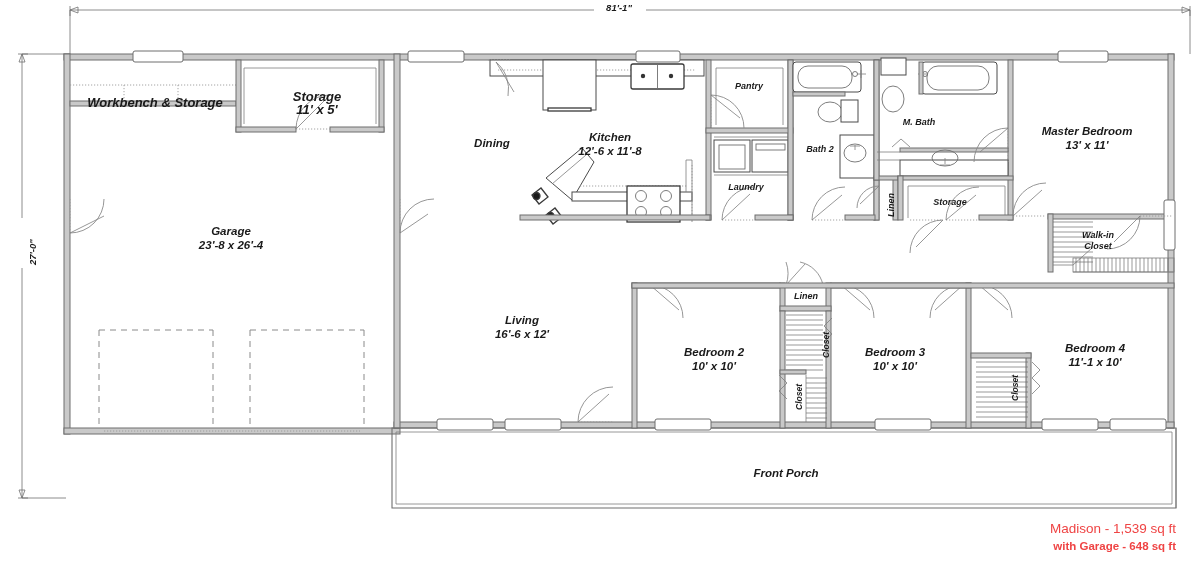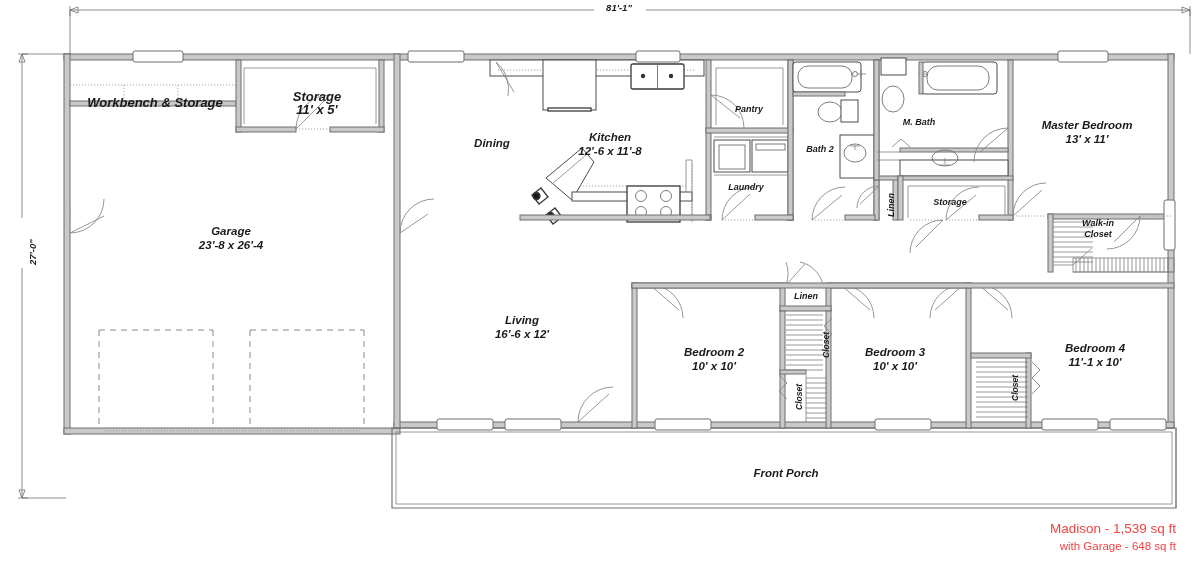--- a/index.html
+++ b/index.html
@@ -12,21 +12,21 @@
   .sz{font-size:13px;line-height:13px;}
   .rm{font-size:11.5px;line-height:14px;}
   .sm{font-size:9px;line-height:11px;}
   .tiny{font-size:8.5px;line-height:10px;}
   .dim{font-size:9.5px;font-style:italic;font-weight:700;color:#1a1a1a;}
   .vert{transform:rotate(-90deg);transform-origin:left top;}
   .vertc{transform:rotate(-90deg) translateX(-50%);transform-origin:left top;}
   .title{position:absolute;right:24px;font-style:normal;font-weight:400;
          color:#ef4444;font-size:13.5px;text-align:right;
          font-family:"Liberation Sans",sans-serif;}
-  .title.s2{font-size:11.5px;}
+  .title.s2{font-size:11.5px;font-weight:bold;}
 </style>
 </head>
 <body>
 
 <div id="stage">
 
   <svg width="1200" height="564" viewBox="0 0 1200 564">
     <defs>
       <style>
         .w     { stroke:#6e6e6e; stroke-width:1; fill:#c9c9c9; }
@@ -459,40 +459,40 @@
         <div>Garage</div>
         <div>23'-8 x 26'-4</div>
       </div>
       <div class="lbl c rm" style="left: 459px; top: 136px; margin-left: 33px;">
         <div>Dining</div>
       </div>
       <div class="lbl c rm" style="left: 610px; top: 119px; margin-top: 11px;">
         <div>Kitchen</div>
         <div>12'-6 x 11'-8</div>
       </div>
-      <div class="lbl c sm" style="left: 749px; top: 104px;">
+      <div class="lbl c sm" style="left: 749px; top: 81px;">
         <div>Pantry</div>
       </div>
       <div class="lbl c sm" style="left: 746px; top: 182px;">
         <div>Laundry</div>
       </div>
       <div class="lbl c sm" style="left: 820px; top: 144px;">
         <div>Bath 2</div>
       </div>
       <div class="lbl c sm" style="left: 919px; top: 117px; text-align: center;">
         <div>M. Bath</div>
       </div>
       <div class="lbl c sm" style="left: 950px; top: 197px;">
         <div>Storage</div>
       </div>
-      <div class="lbl c rm" style="left: 1087px; top: 118px; font-style: italic;">
+      <div class="lbl c rm" style="left: 1087px; top: 124px; font-style: italic;">
         <div>Master Bedroom</div>
         <div>13' x 11'</div>
       </div>
-      <div class="lbl c sm" style="left: 1098px; top: 218px;">
+      <div class="lbl c sm" style="left: 1098px; top: 230px;">
         <div>Walk-in</div>
         <div>Closet</div>
       </div>
       <div class="lbl c rm" style="left: 522px; top: 313px;">
         <div>Living</div>
         <div>16'-6 x 12'</div>
       </div>
       <div class="lbl c sm" style="left: 806px; top: 291px;">
         <div>Linen</div>
       </div>

